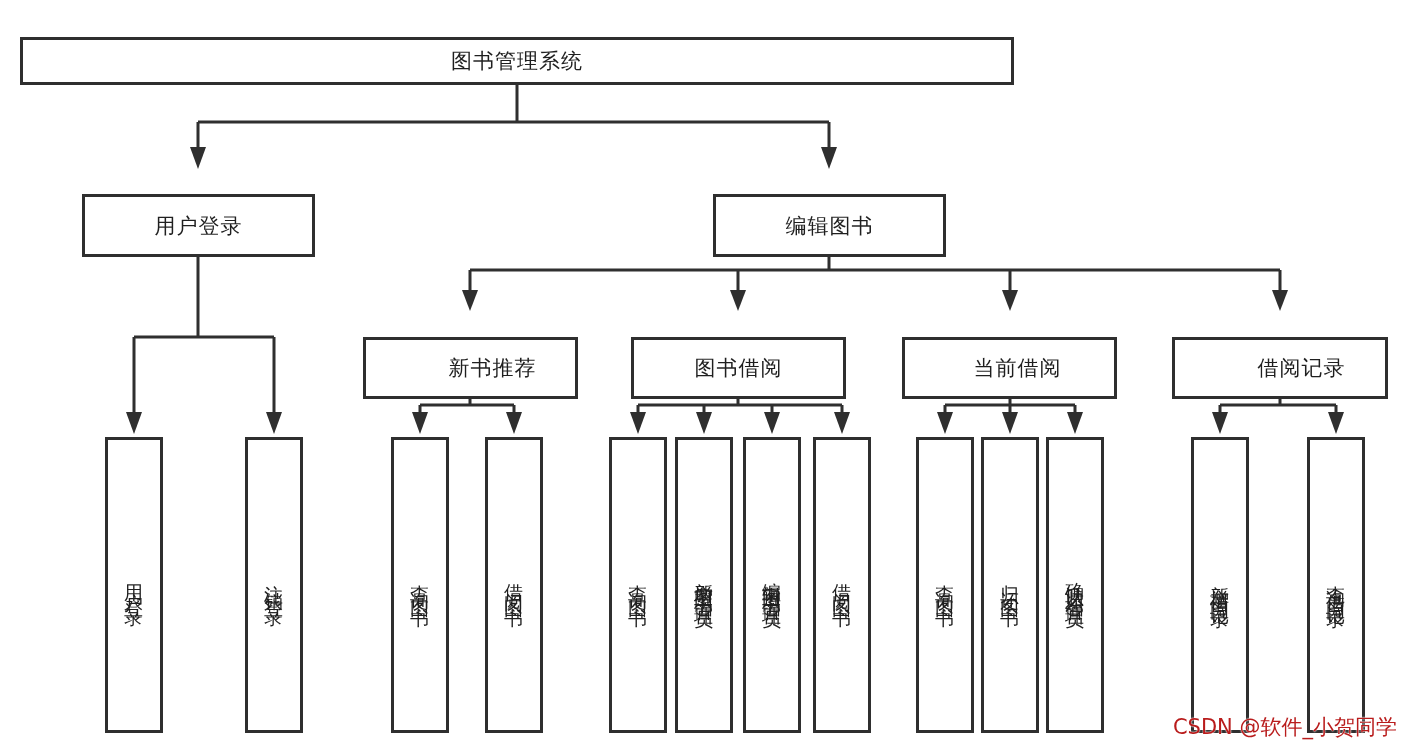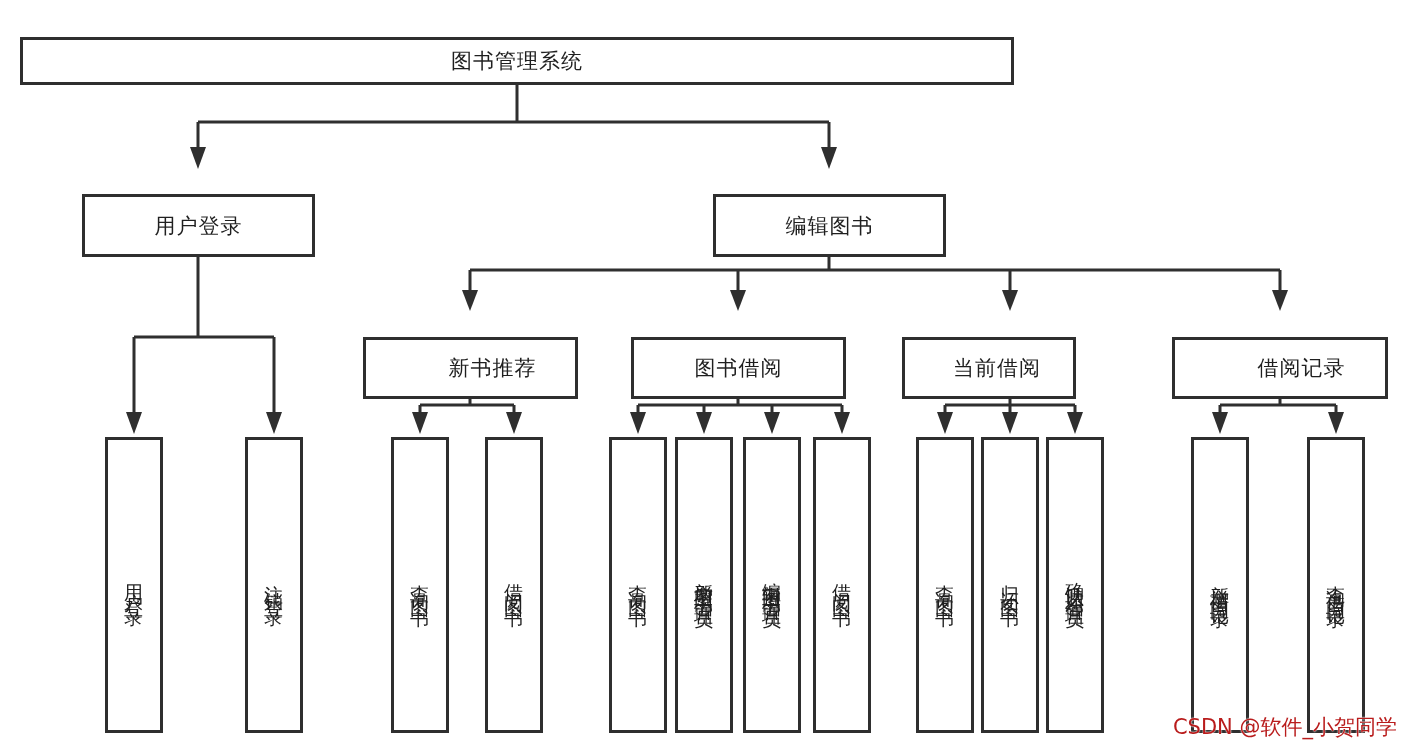--- a/index.html
+++ b/index.html
@@ -50,21 +50,21 @@
     text-align: center;
   }
   
   #node-root   { left: 20px;  top: 13px;  width: 994px; height: 48px; }
   
   #node-l2-0   { left: 82px;  top: 170px; width: 233px; height: 63px; }
   #node-l2-1   { left: 713px; top: 170px; width: 233px; height: 63px; }
   
   #node-l3-0   { left: 363px;  top: 313px; width: 215px; height: 62px; padding-left: 44px; }
   #node-l3-1   { left: 631px;  top: 313px; width: 215px; height: 62px; text-align: right; }
-  #node-l3-2   { left: 902px;  top: 313px; width: 174px; height: 62px; padding-left: 16px; }
+  #node-l3-2   { left: 902px;  top: 313px; width: 215px; height: 62px; padding-left: 16px; }
   #node-l3-3   { left: 1172px; top: 313px; width: 216px; height: 62px; padding-left: 43px; }
   
   .leaf { top: 437px; width: 58px; height: 296px; }
   #leaf-0  { left: 105px;  }
   #leaf-1  { left: 245px;  }
   #leaf-2  { left: 391px;  }
   #leaf-3  { left: 485px;  }
   #leaf-4  { left: 609px;  }
   #leaf-5  { left: 675px;  letter-spacing: 4px; }
   #leaf-6  { left: 743px;  letter-spacing: 4px; }

